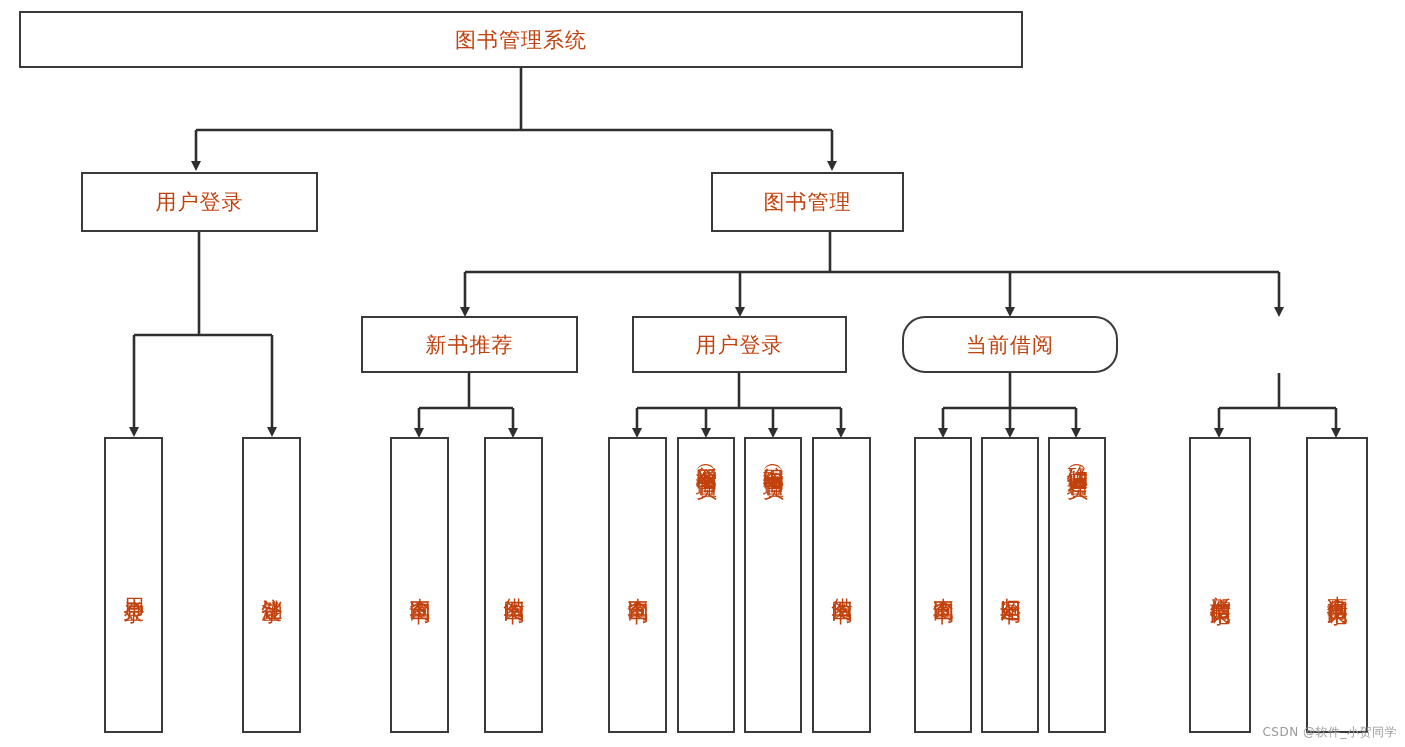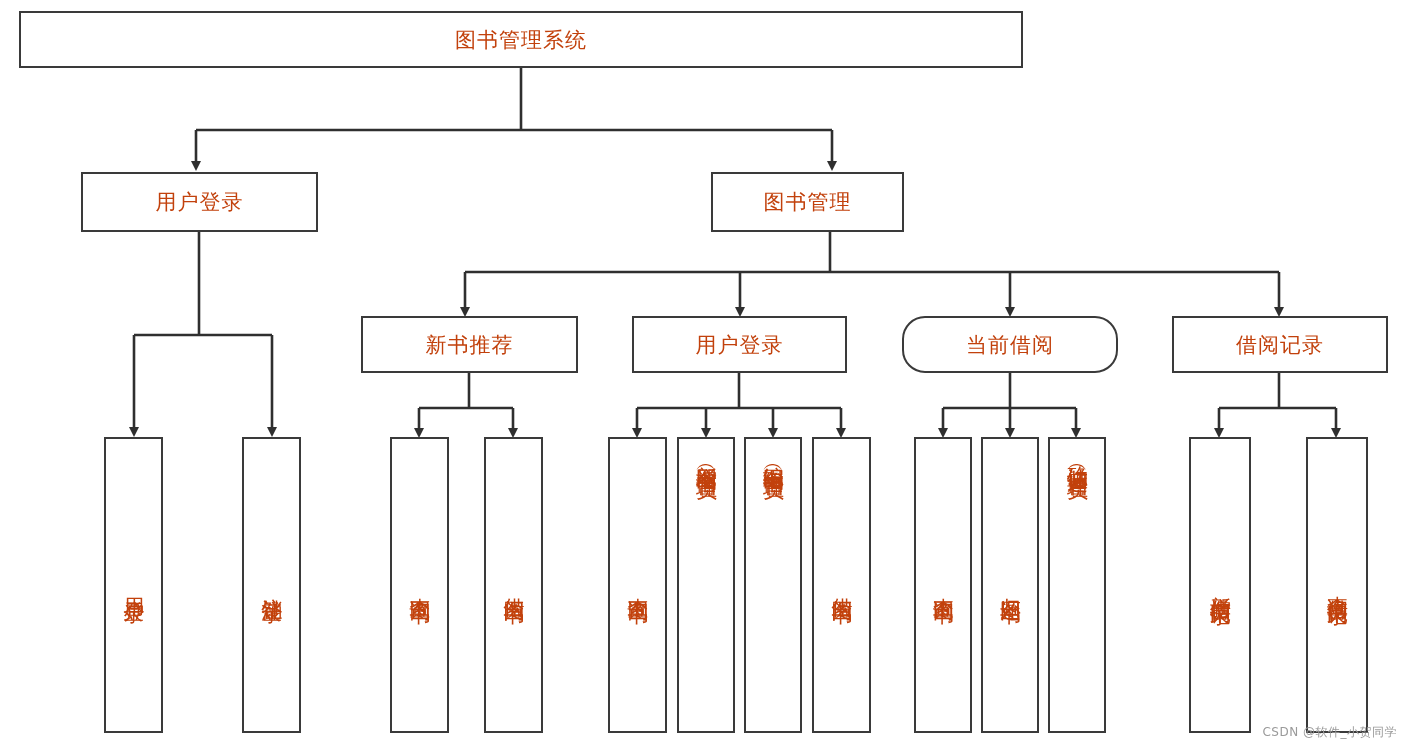--- a/index.html
+++ b/index.html
@@ -133,23 +133,20 @@
 
   <div class="node h" style="left:361px; top:316px; width:217px; height:57px;">
     <span>新书推荐</span>
   </div>
   <div class="node h" style="left:632px; top:316px; width:215px; height:57px;">
     <span>用户登录</span>
   </div>
   <div class="node h" style="left:902px; top:316px; width:216px; height:57px;border-radius:23px;">
     <span>当前借阅</span>
   </div>
-  <div class="node h" style="left:1172px; top:316px; width:216px; height:57px;">
-    <span>借阅记录</span>
-  </div>
 
   <div class="node v mid" style="left:104px; top:437px; width:59px; height:296px;">
     <span class="vtext">用户登录</span>
   </div>
   <div class="node v mid" style="left:242px; top:437px; width:59px; height:296px;">
     <span class="vtext">注销登录</span>
   </div>
 
   <div class="node v mid" style="left:390px; top:437px; width:59px; height:296px;">
     <span class="vtext">查询图书</span>

